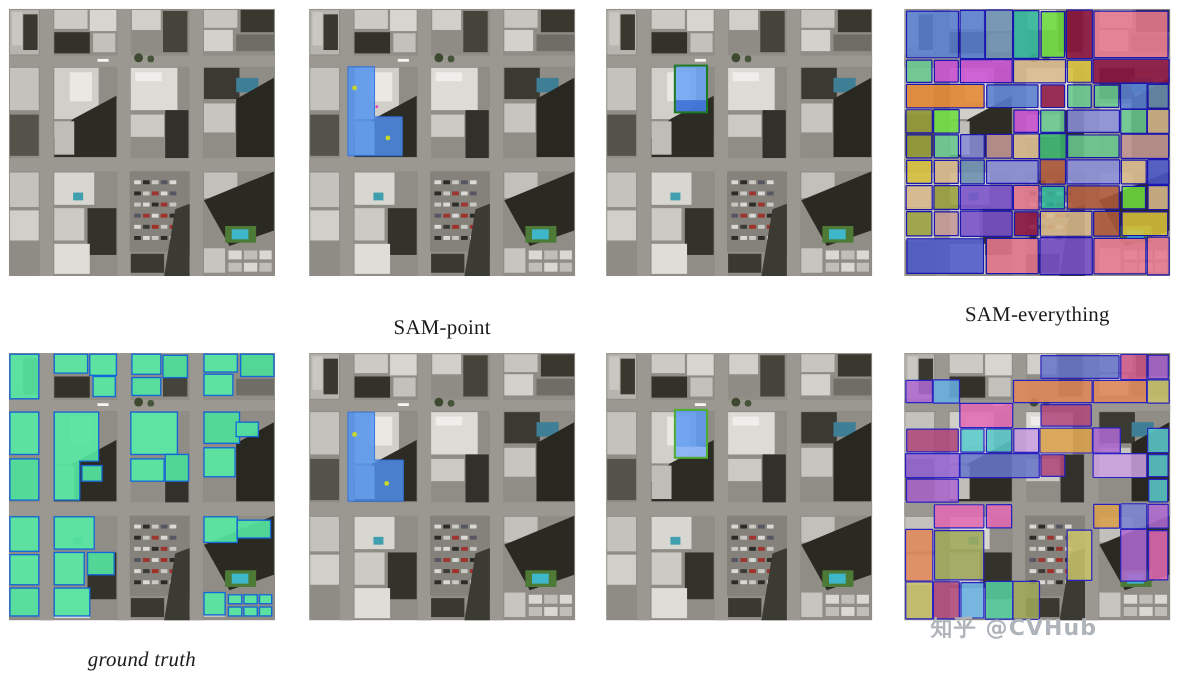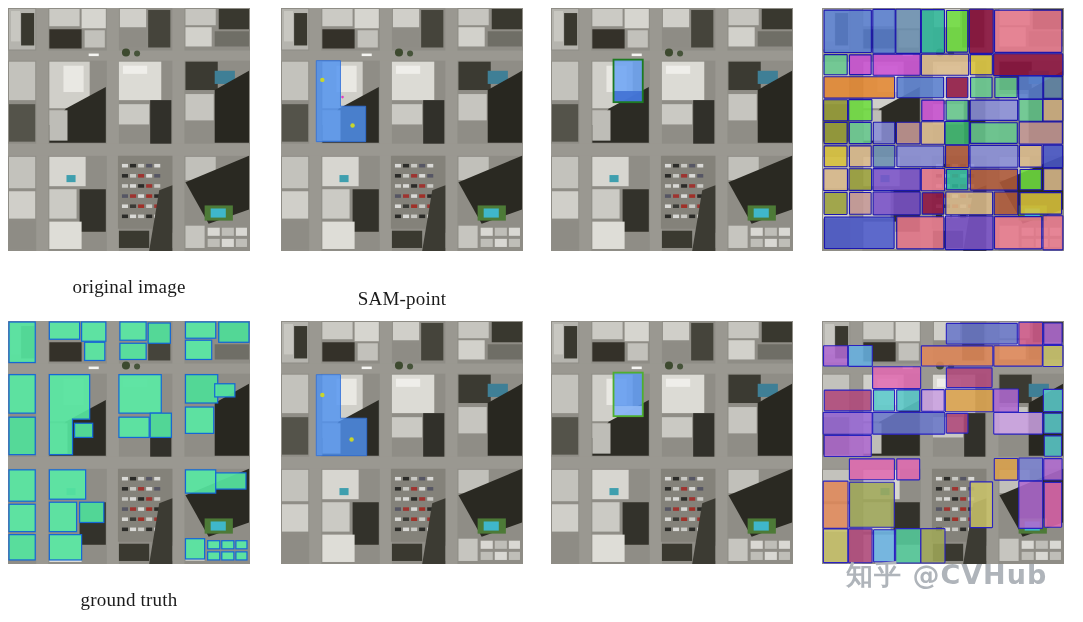--- a/index.html
+++ b/index.html
@@ -4,23 +4,23 @@
 <style>
   html,body{margin:0;padding:0;background:#ffffff;}
   #page{position:relative;width:1083px;height:622px;background:#ffffff;overflow:hidden;
         font-family:"Liberation Serif","DejaVu Serif",serif;}
   .panel{position:absolute;width:242px;height:243px;}
   .panel svg{display:block;width:100%;height:100%;}
   .r1{top:8px;} .r2{top:321px;}
   .c1{left:8px;} .c2{left:281px;margin-top:12px;} .c3{left:551px;} .c4{left:822px;}
   .caption{position:absolute;width:242px;text-align:center;font-size:19px;color:#1a1a1a;
            letter-spacing:0.2px;}
-  .cap-r1{top:276px;} .cap-r2{top:589px;}
+  .cap-r1{top:276px;} .cap-r2{top:589px;font-style:italic;}
   #watermark{position:absolute;left:846px;top:557px;font-family:"DejaVu Sans","Liberation Sans",sans-serif;
-             font-size:27px;font-weight:bold;color:rgba(175,180,186,0.92);letter-spacing:1px;
+             font-size:20px;font-weight:bold;color:rgba(175,180,186,0.92);letter-spacing:1px;
              white-space:nowrap;z-index:5;}
   #defs-holder{position:absolute;width:0;height:0;overflow:hidden;}
 </style>
 </head>
 <body>
 
 <div id="page">
 
   <div id="defs-holder">
   <svg width="0" height="0" aria-hidden="true">
@@ -345,18 +345,18 @@
         <use href="#ov-box-fast"></use>
       </svg>
   </figure>
   <figure class="panel r2 c4" style="margin:0">
     <svg viewBox="0 0 240 240" preserveAspectRatio="none">
         <use href="#base-scene"></use>
         <use href="#ov-every-fast"></use>
       </svg>
   </figure>
 
-  <div class="caption cap-r1 c1">original image</div>
   <div class="caption cap-r1 c2">SAM-point</div>
+  <div class="caption cap-r1 c4">SAM-everything</div>
   <div class="caption cap-r2 c1">ground truth</div>
 
   <div id="watermark" style="color: rgb(175, 180, 186);">知乎 @CVHub</div>
 </div>
 
 </body></html>

